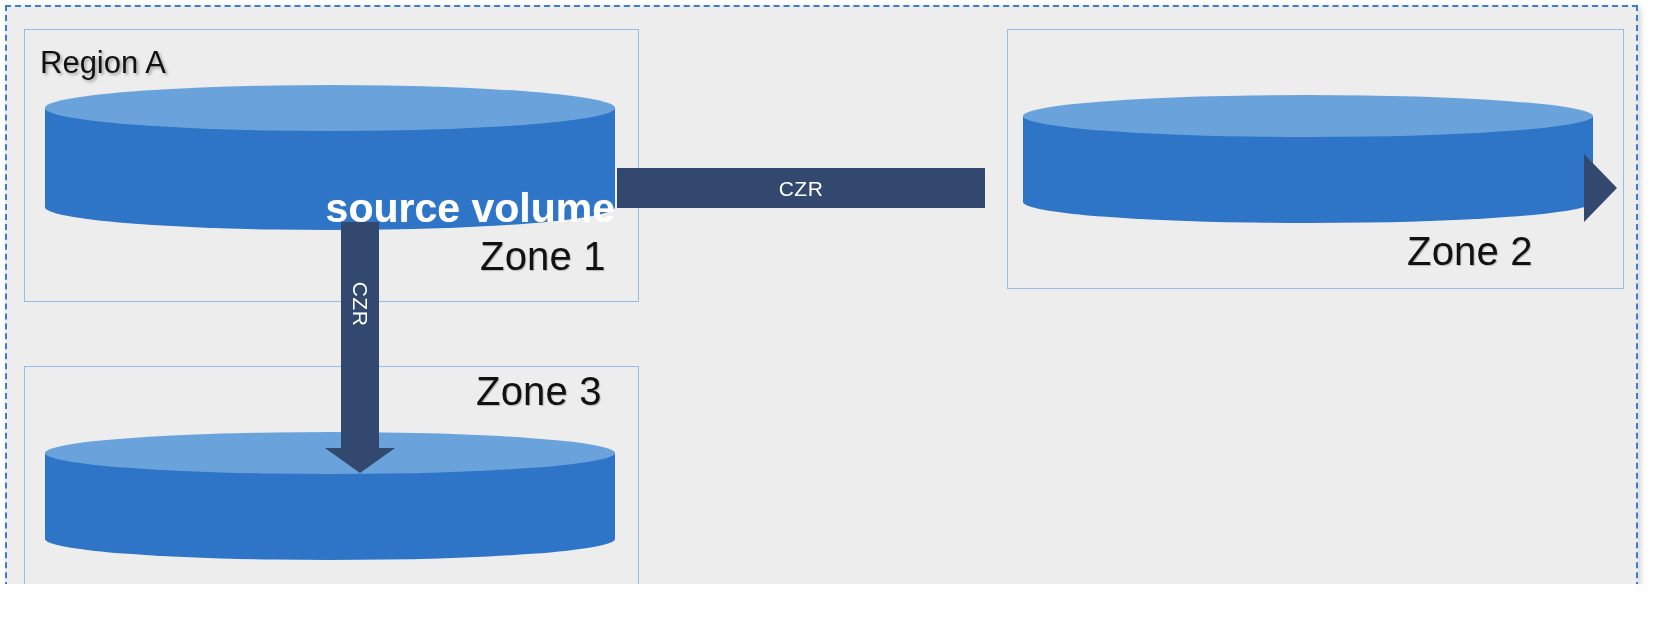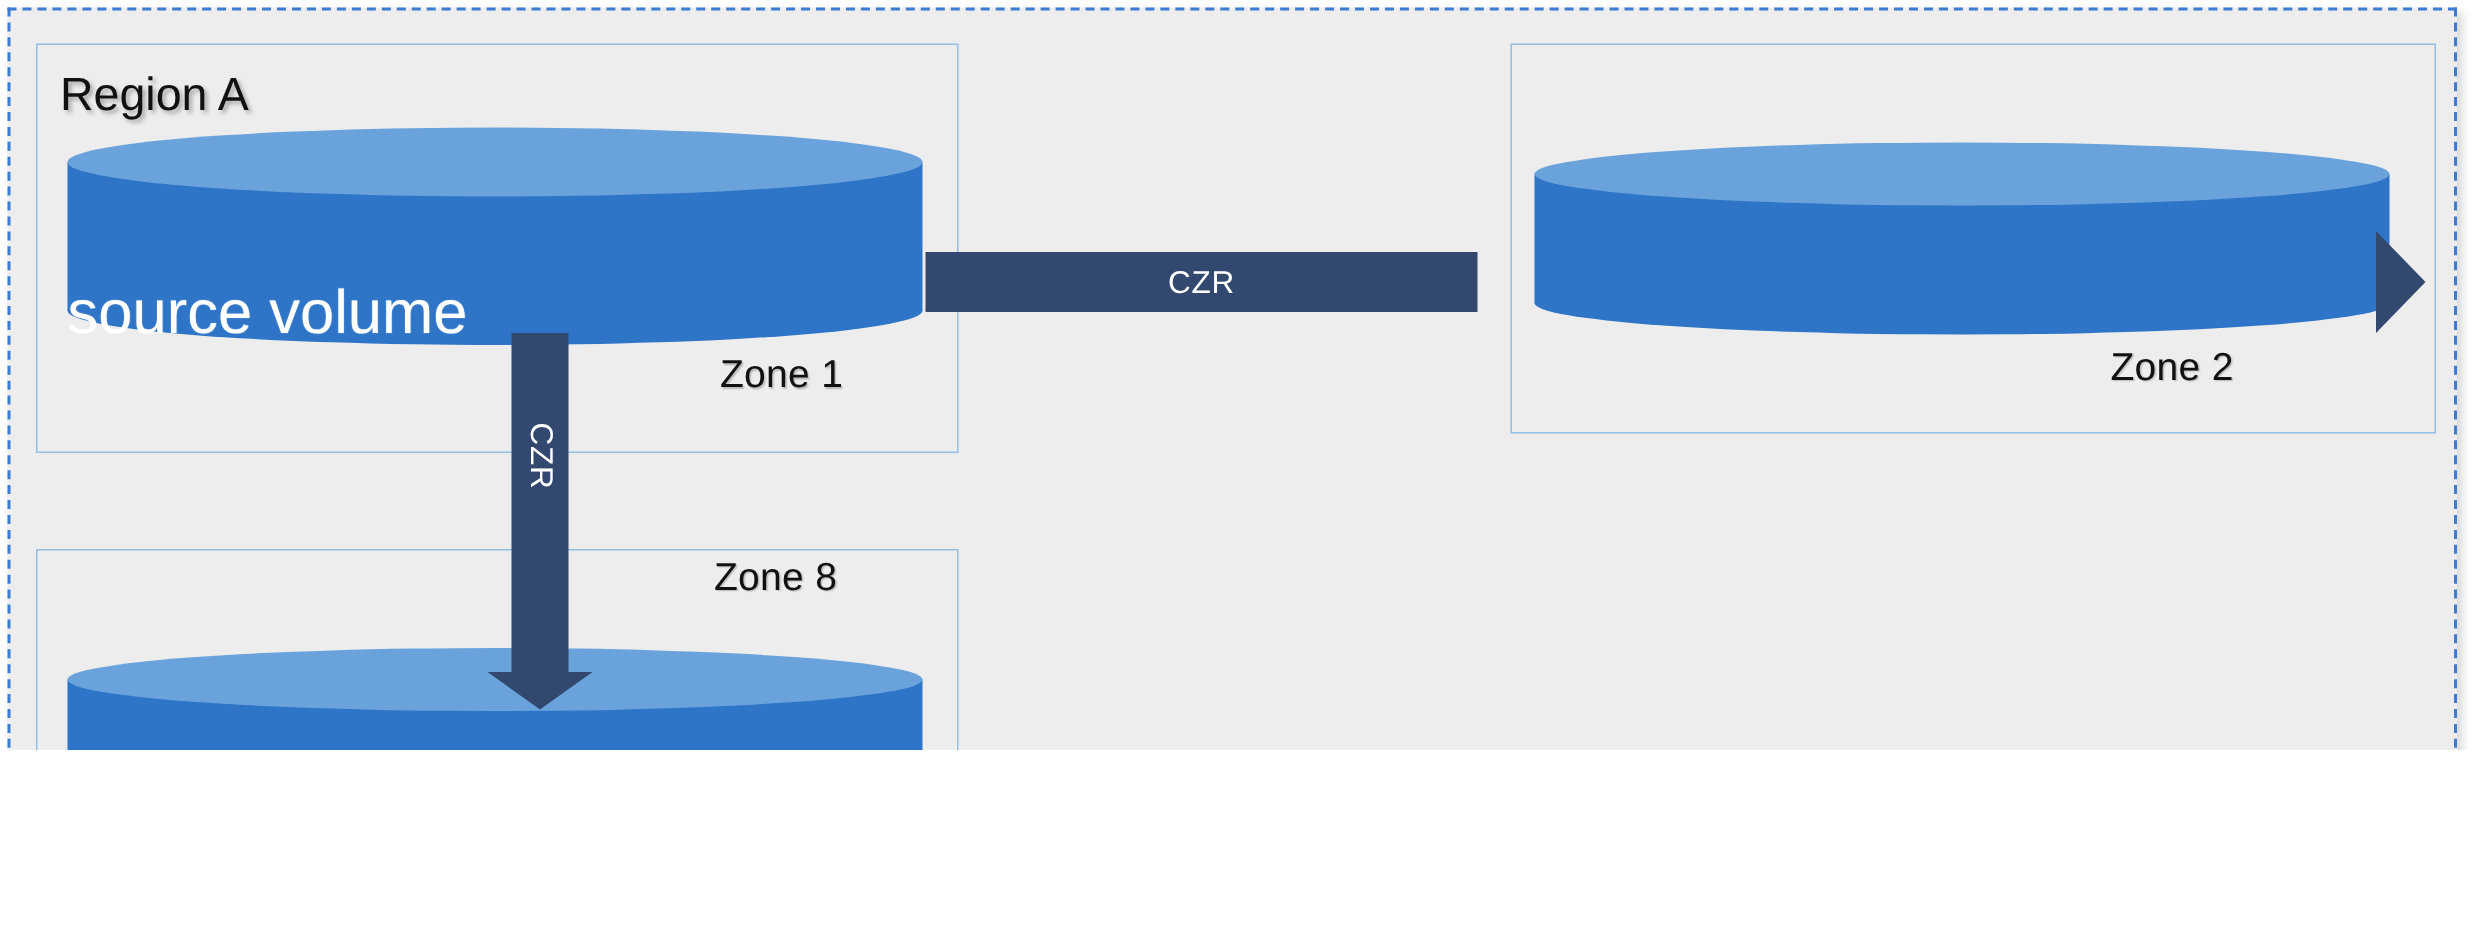--- a/index.html
+++ b/index.html
@@ -3,21 +3,21 @@
 <meta charset="utf-8">
 <style>
   html, body {
     margin: 0;
     padding: 0;
     background: #ffffff;
   }
   #canvas {
     position: relative;
     width: 1658px;
-    height: 500px;
+    height: 584px;
     background: #ffffff;
     font-family: "Liberation Sans", sans-serif;
     overflow: hidden;
   }
 
   
   .region-outer {
     position: absolute;
     left: 5px;
     top: 5px;
@@ -36,21 +36,21 @@
     border: 1px solid #92BEE8;
     box-sizing: border-box;
   }
   #zone1-box { left: 17px;   top: 22px;  width: 615px;  height: 273px; }
   #zone2-box { left: 1000px; top: 22px;  width: 617px;  height: 260px; }
   #zone3-box { left: 17px;   top: 359px; width: 615px;  height: 238px; }
 
   
   .zone-label {
     position: absolute;
-    font-size: 26px;
+    font-size: 40px;
     color: #111111;
     white-space: nowrap;
     text-shadow: 1px 1px 1px rgba(0,0,0,0.22);
     letter-spacing: 0.2px;
   }
   #zone1-label { left: 473px;  top: 227px; }
   #zone2-label { left: 1400px; top: 222px; }
   #zone3-label { left: 469px;  top: 362px; }
 
   #region-label {
@@ -89,25 +89,26 @@
     right: 0;
     bottom: 0;
     background: #2E75C8;
     border-radius: 50% / 50%;
   }
   .cyl-text {
     position: absolute;
     left: 0;
     right: 0;
     color: #ffffff;
-    text-align: left;
+    text-align: right;
     font-size: 41px;
     white-space: nowrap;
     z-index: 3;
     text-shadow: 0 0 1px rgba(255,255,255,0.45);
+    font-weight: bold;
   }
 
   
   #cyl-source { left: 38px; top: 78px; width: 570px; height: 145px; }
   #cyl-source .cyl-top    { height: 46px; }
   #cyl-source .cyl-body   { top: 23px; bottom: 23px; }
   #cyl-source .cyl-bottom { height: 46px; }
   #cyl-source .cyl-text   { top: 100px; }
 
   
@@ -216,21 +217,21 @@
 
     <div id="region-label">Region A</div>
 
     <div class="zone-box" id="zone1-box"></div>
     <div class="zone-label" id="zone1-label">Zone 1</div>
 
     <div class="zone-box" id="zone2-box"></div>
     <div class="zone-label" id="zone2-label">Zone 2</div>
 
     <div class="zone-box" id="zone3-box"></div>
-    <div class="zone-label" id="zone3-label">Zone 8</div>
+    <div class="zone-label" id="zone3-label">Zone 3</div>
 
     <div class="arrow-h" id="arrow-right">
       <div class="arrow-h-shaft"></div>
       <div class="arrow-h-head"></div>
       <div class="arrow-label">CZR</div>
     </div>
 
     <div class="arrow-v" id="arrow-down">
       <div class="arrow-v-shaft"></div>
       <div class="arrow-v-head"></div>

